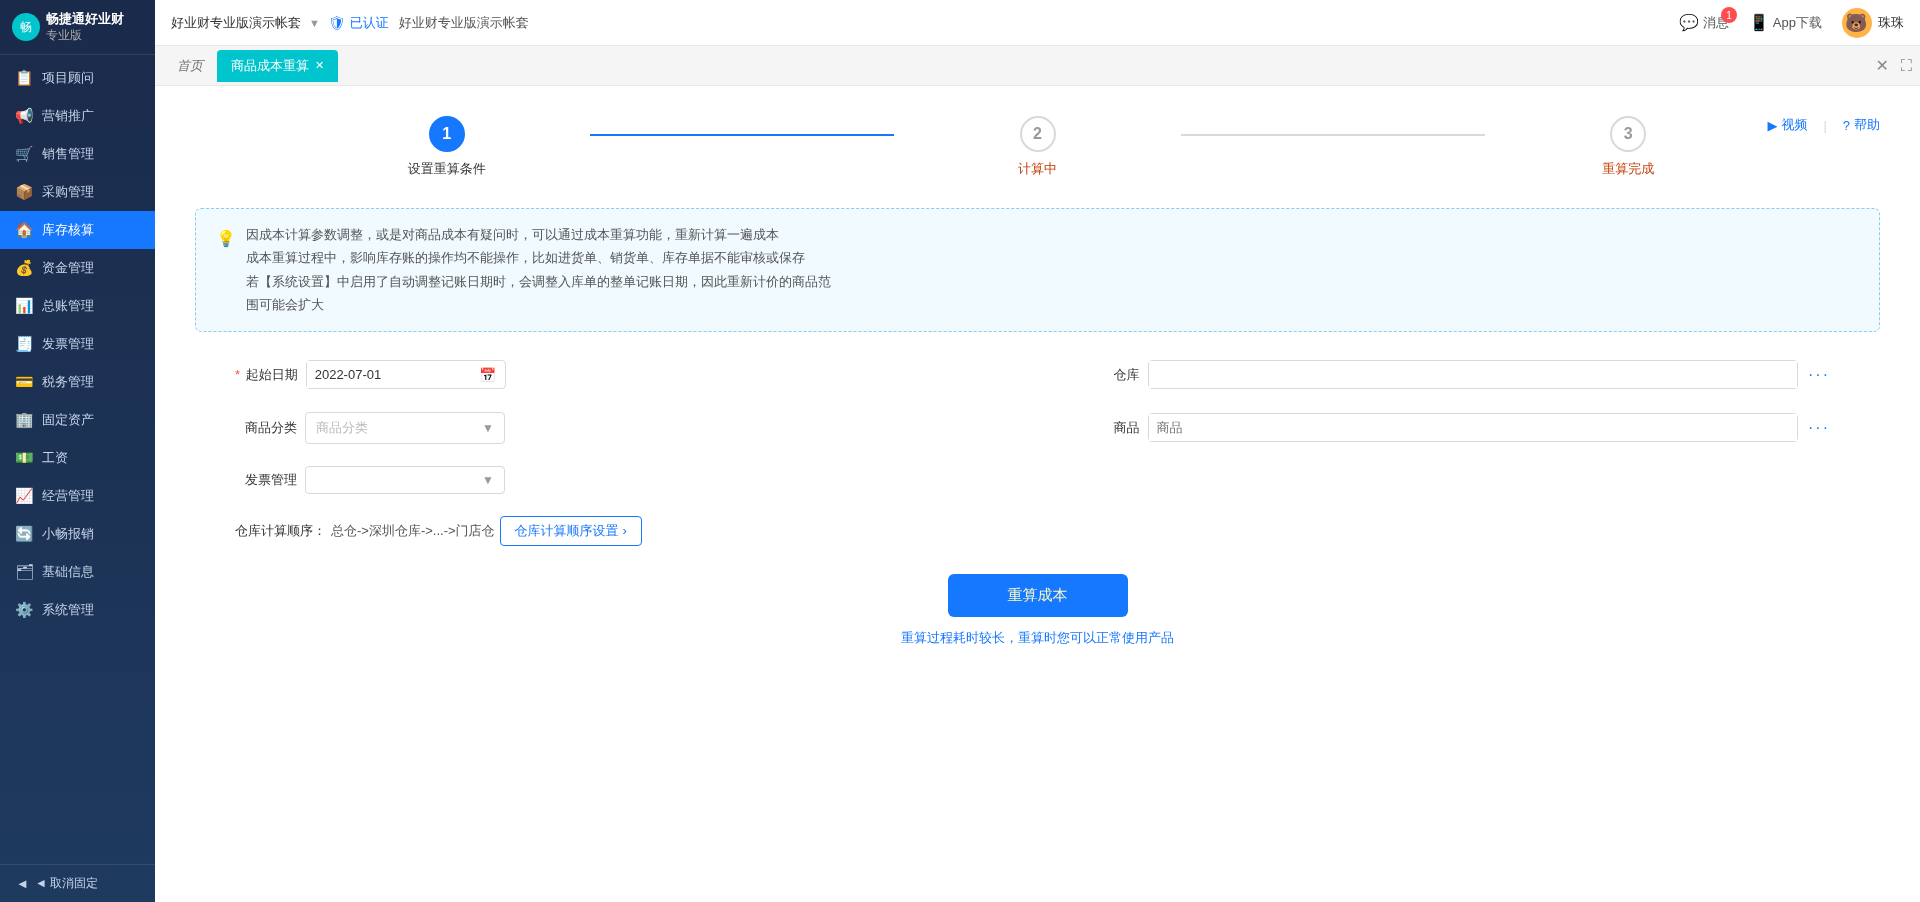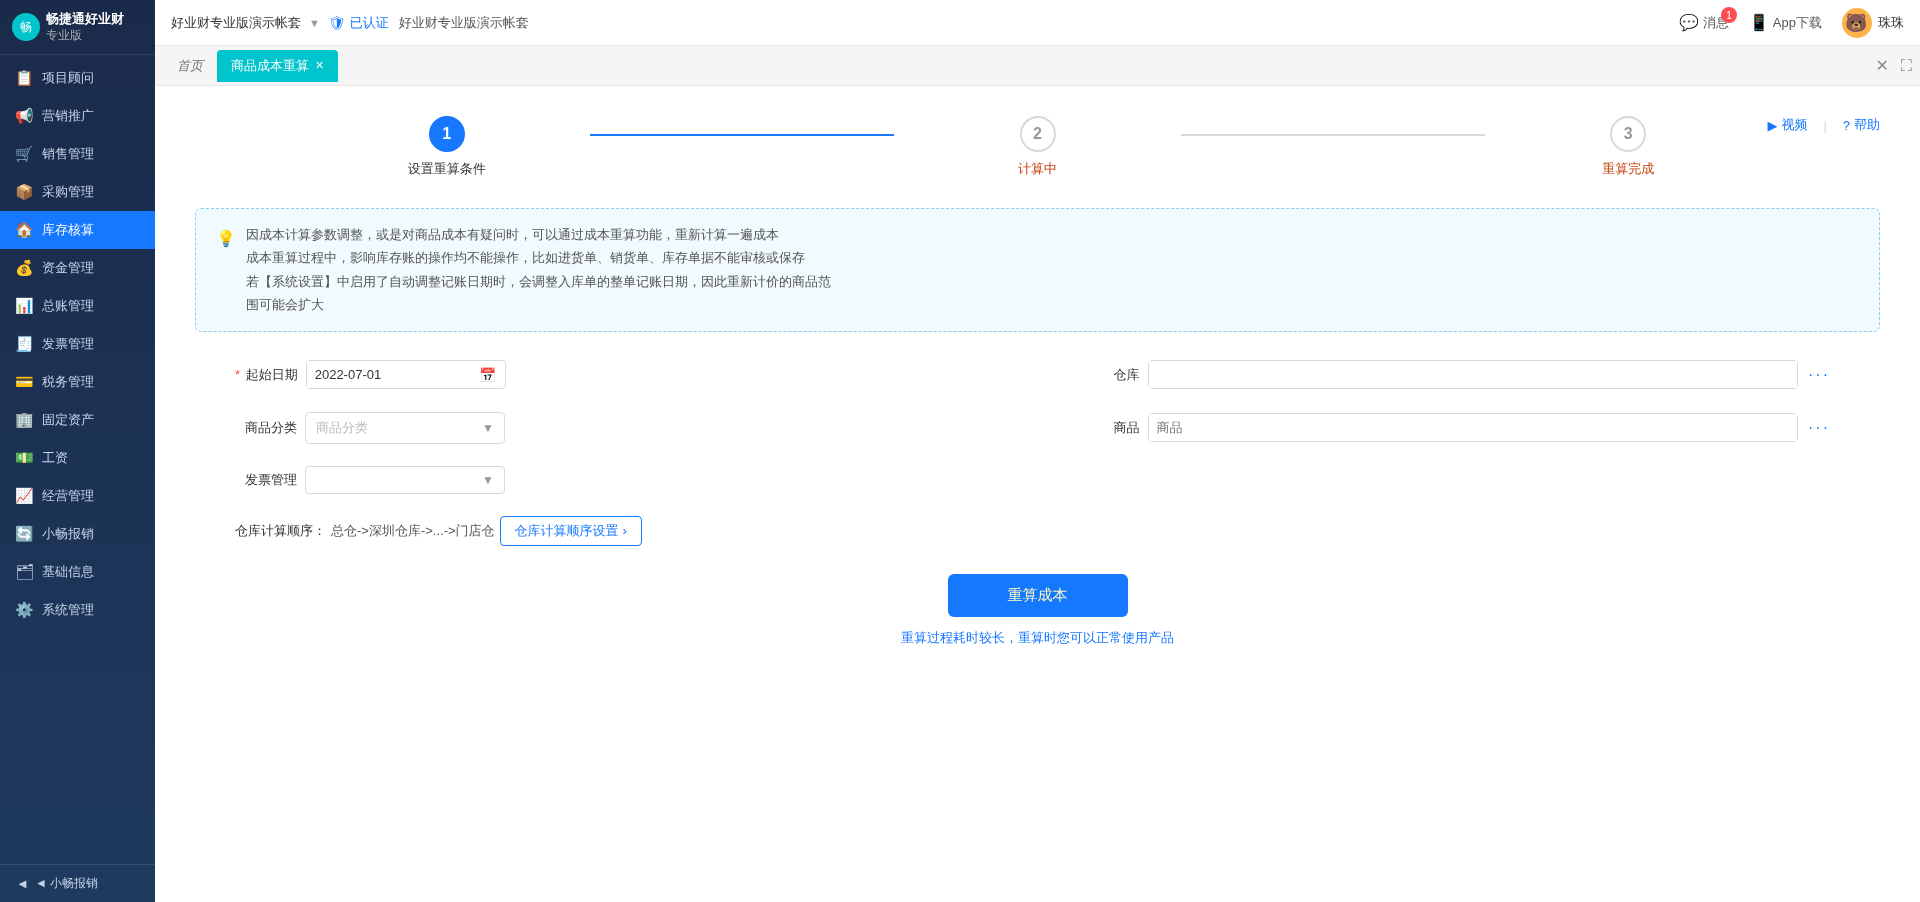--- a/index.html
+++ b/index.html
@@ -458,21 +458,21 @@
       <span class="item-icon">🗂</span>
       <span>基础信息</span>
     </div>
       <div class="sidebar-item">
       <span class="item-icon">⚙️</span>
       <span>系统管理</span>
     </div>
     </div>
   <div class="sidebar-bottom">
     <span class="item-icon">◄</span>
-    <span>◄ 小畅报销</span>
+    <span>◄ 取消固定</span>
   </div>
 </div>
 
 <div class="main">
 
   <div class="topbar">
     <div class="topbar-account">
       <span>好业财专业版演示帐套</span>
       <span style="color:#999; font-size:11px;">▼</span>
     </div>

